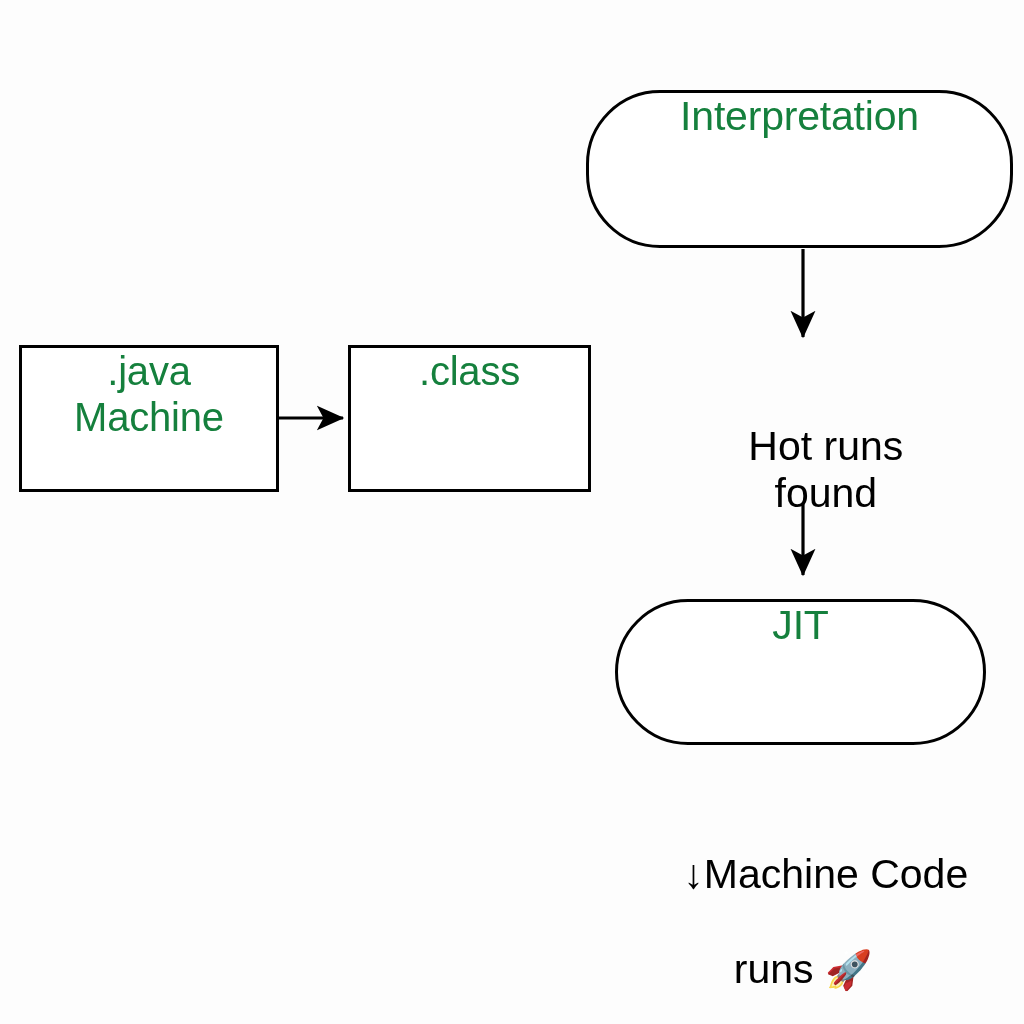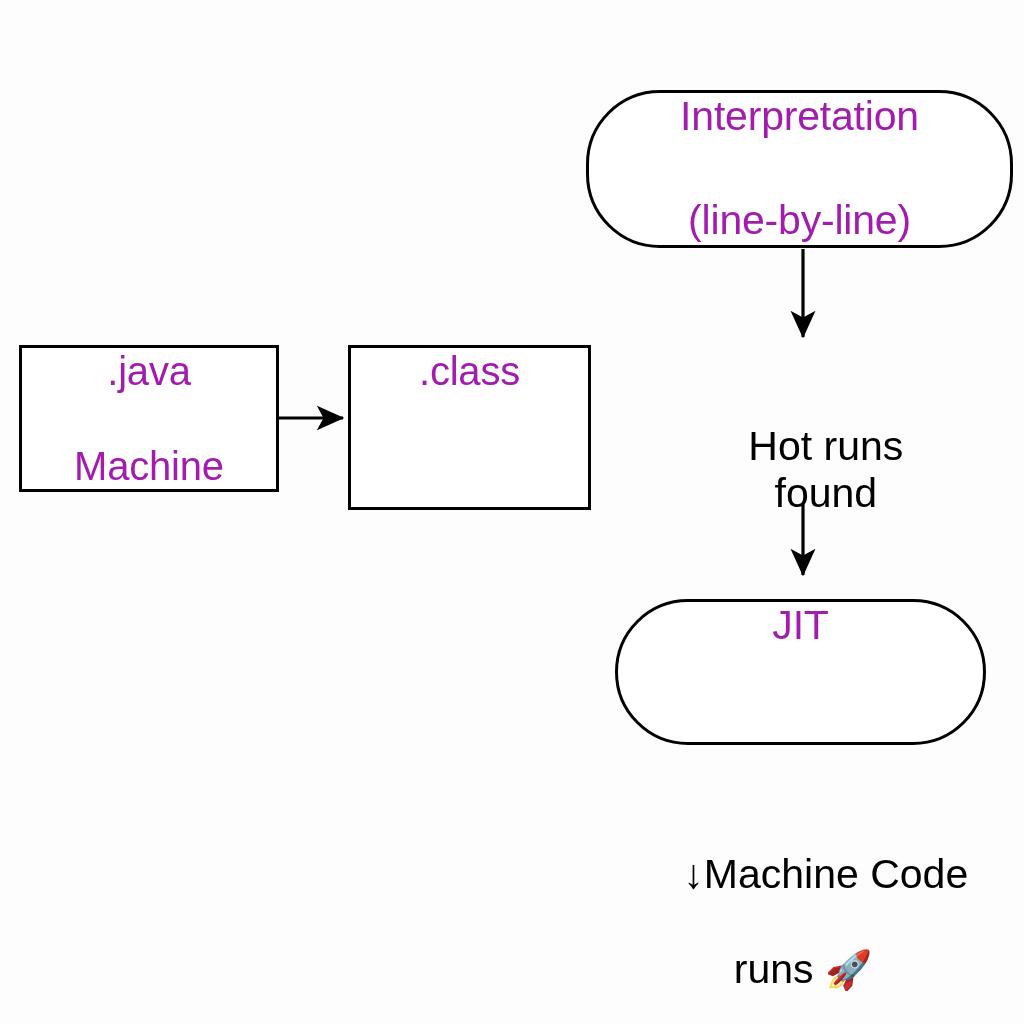--- a/index.html
+++ b/index.html
@@ -19,24 +19,24 @@
     width: 1024px;
     height: 1024px;
     background: #fdfdfd;
   }
   .node {
     position: absolute;
     box-sizing: border-box;
     display: flex;
     flex-direction: column;
     align-items: center;
-    justify-content: space-between;
+    justify-content: flex-start;
     text-align: center;
     background: #ffffff;
-    color: #a21caf;
+    color: #15803d;
     line-height: 1.16;
     letter-spacing: -0.2px;
   }
   .rect {
     border: 3px solid #000000;
     border-radius: 0;
   }
   .pill {
     border: 3px solid #000000;
     border-radius: 74px;
@@ -47,21 +47,21 @@
   }
 
   
   #node-java-source {
     left: 19px;  top: 345px;
     width: 260px; height: 147px;
     font-size: 40px;
   }
   #node-class-bytecode {
     left: 348px; top: 345px;
-    width: 243px; height: 165px;
+    width: 243px; height: 147px;
     font-size: 40px;
   }
   #node-interpretation {
     left: 586px; top: 90px;
     width: 427px; height: 158px;
     font-size: 41px;
   }
   #node-jit-compilation {
     left: 615px; top: 599px;
     width: 371px; height: 146px;
@@ -121,21 +121,20 @@
 
     <line x1="250" y1="418" x2="343" y2="418" stroke="#000000" stroke-width="3.2" marker-end="url(#arrowhead-right)"></line>
 
     <line x1="803" y1="249" x2="803" y2="337" stroke="#000000" stroke-width="3.2" marker-end="url(#arrowhead-down)"></line>
 
     <line x1="803" y1="503" x2="803" y2="575" stroke="#000000" stroke-width="3.2" marker-end="url(#arrowhead-down)"></line>
   </svg>
 
   <div class="node pill" id="node-interpretation">
     <span class="line">Interpretation</span>
-    <span class="line">(line-by-line)</span>
   </div>
 
   <div class="node rect" id="node-java-source">
     <span class="line">.java</span>
     <span class="line">Machine</span>
   </div>
 
   <div class="node rect" id="node-class-bytecode">
     <span class="line">.class</span>
   </div>

